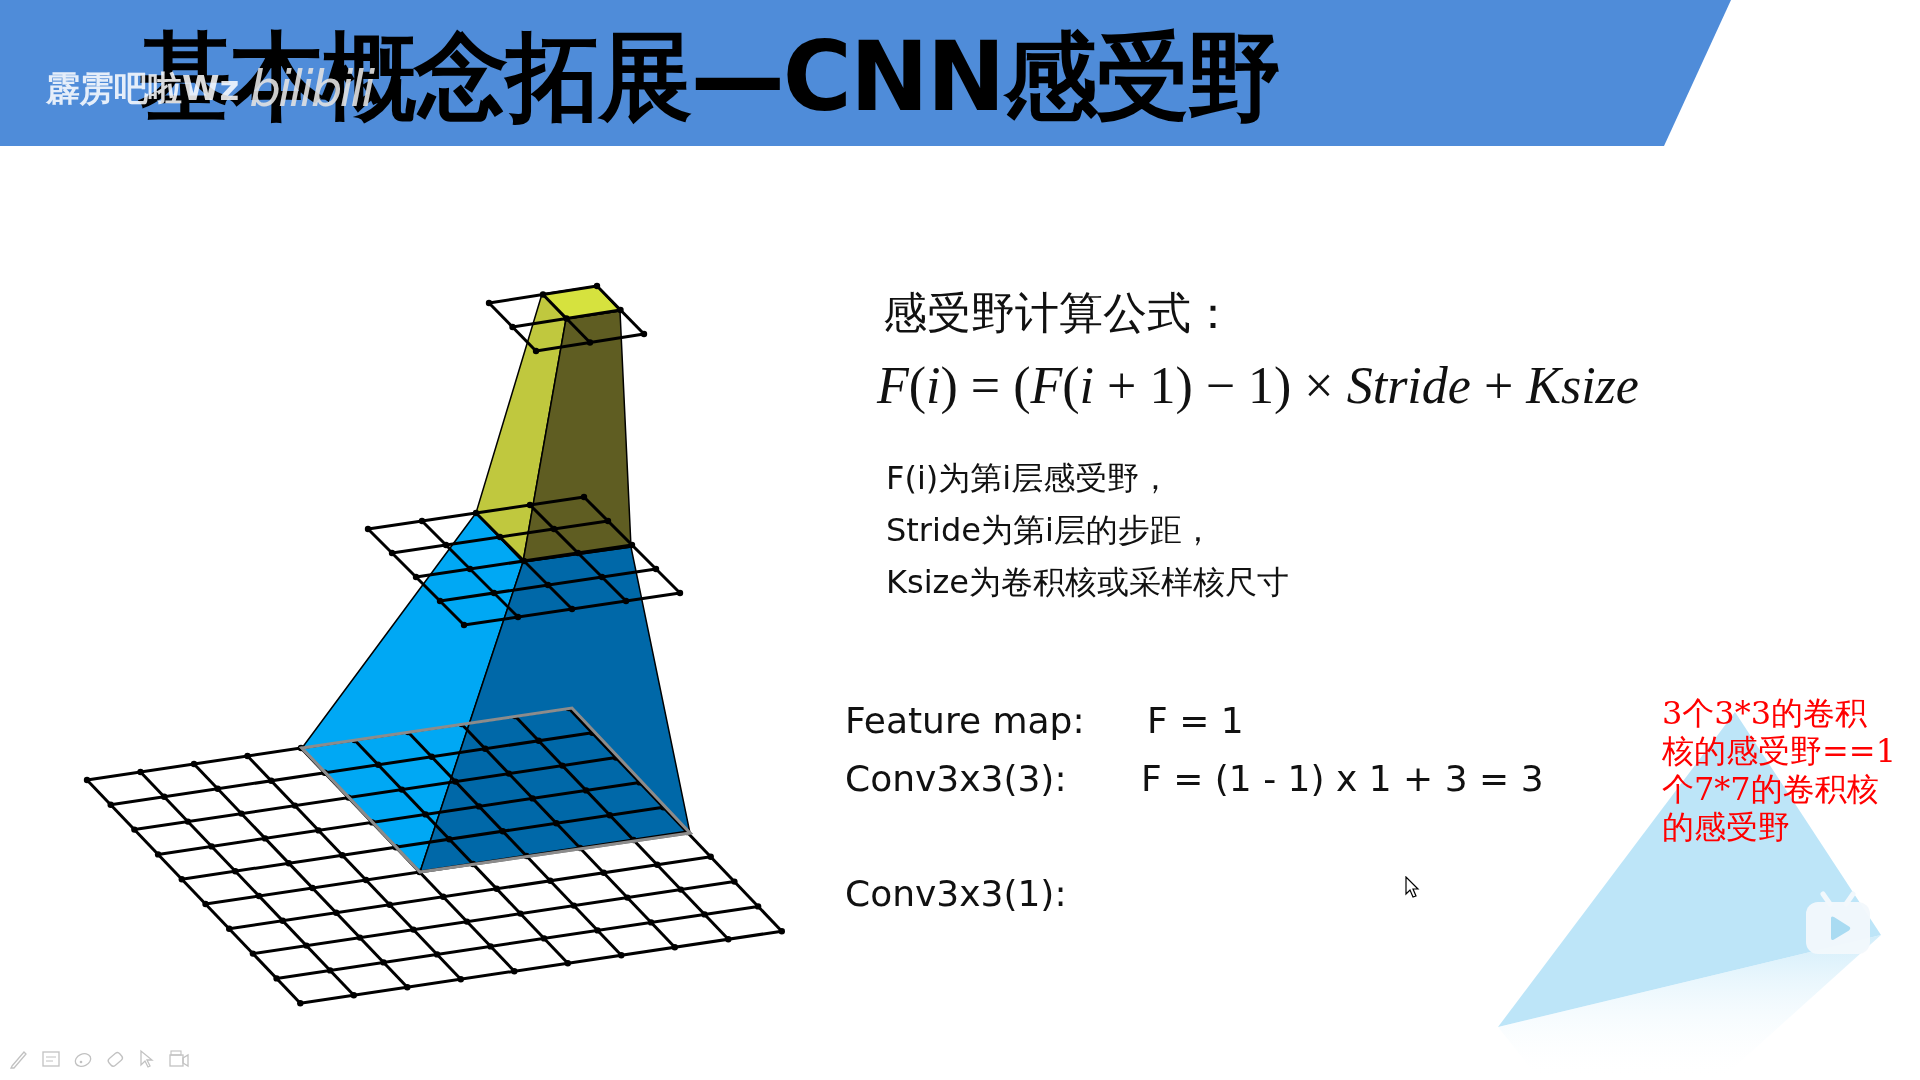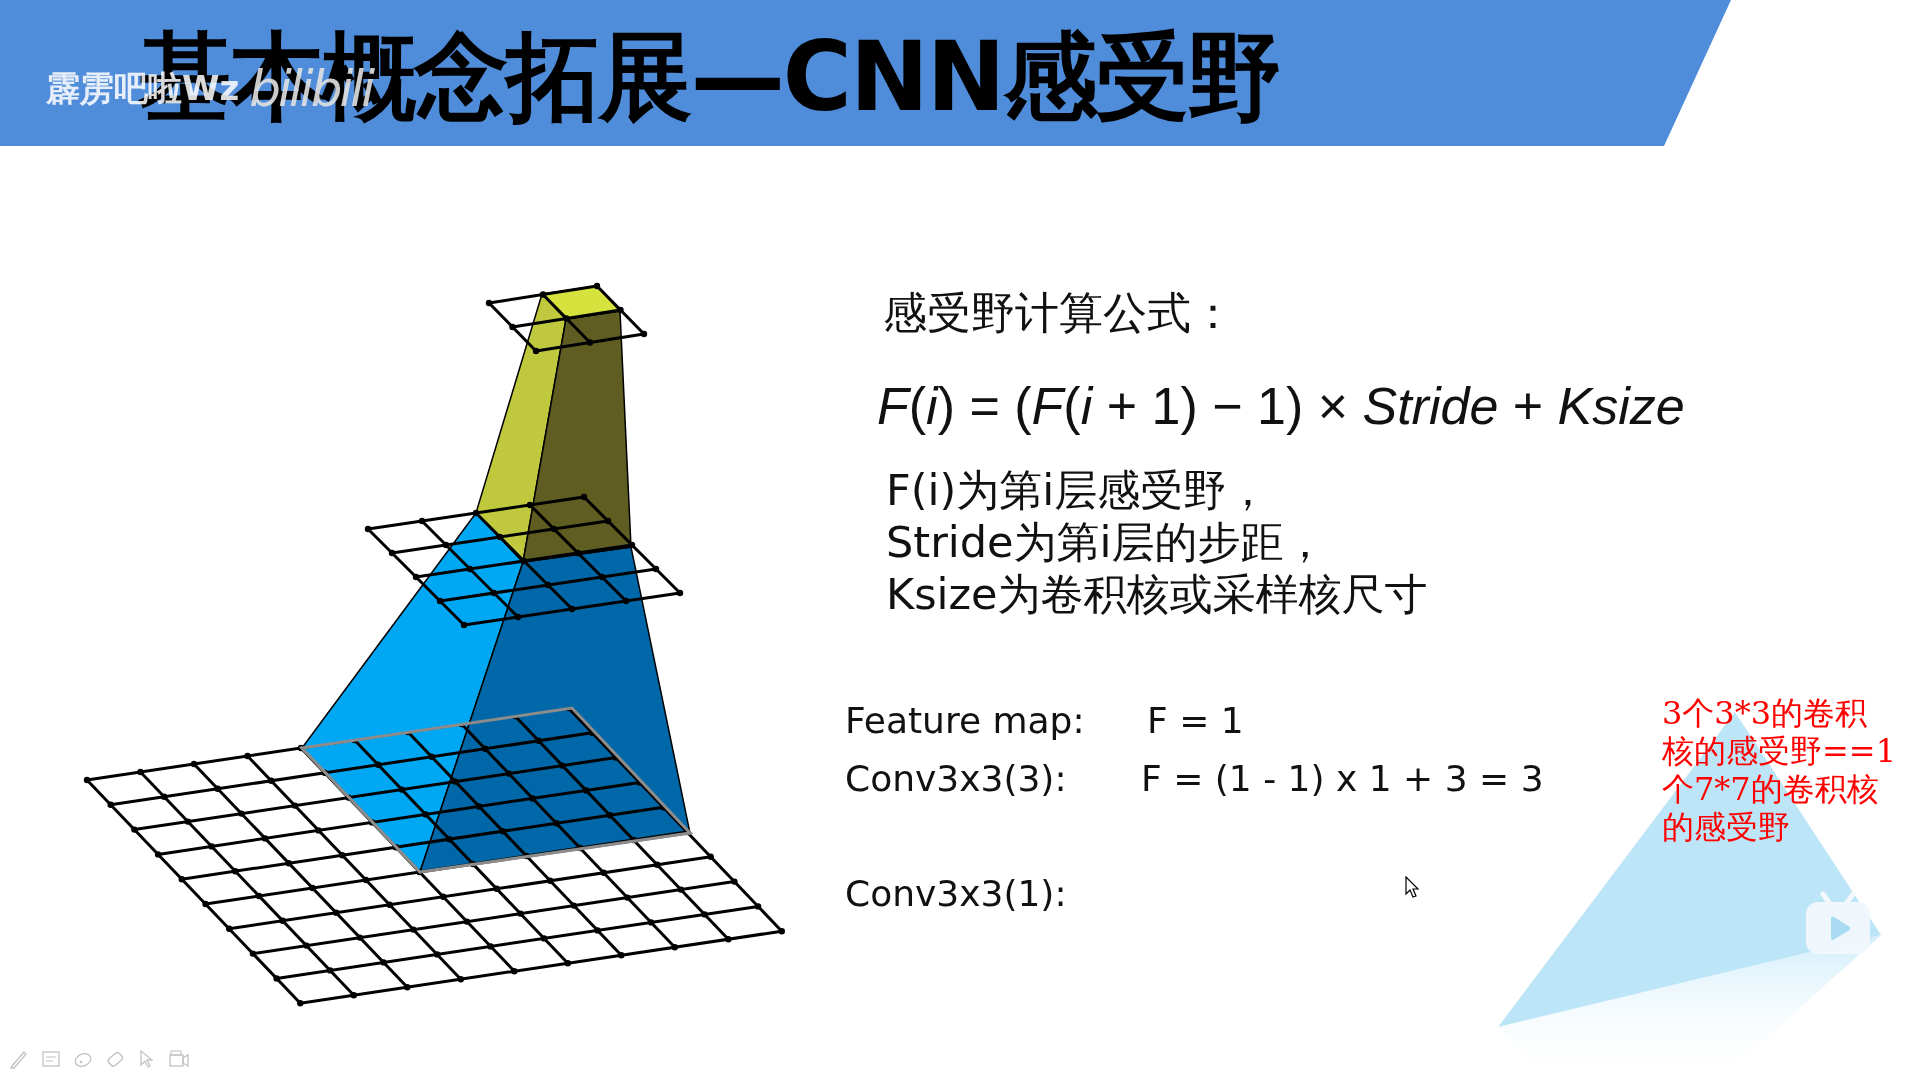--- a/index.html
+++ b/index.html
@@ -29,29 +29,29 @@
       font-family: "DejaVu Sans", sans-serif; font-weight: normal; font-style: italic;
       font-size: 50px; color: rgba(225,225,225,0.9); letter-spacing: -3px;
     }
     .diagram { position: absolute; left: 0; top: 0; width: 1000px; height: 1080px; }
     .formula-heading {
       position: absolute; left: 875px; top: 276px; margin: 8px;
       font-family: "DejaVu Serif", "Liberation Serif", serif;
       font-size: 44px; color: #111; white-space: nowrap; font-weight: normal;
     }
     .formula {
-      position: absolute; left: 877px; top: 376px;
-      font-family: Liberation Sans, sans-serif;
+      position: absolute; left: 877px; top: 356px;
+      font-family: Liberation Serif, serif;
       font-size: 52px; color: #111; white-space: nowrap;
     }
     .formula i { font-style: italic; }
     .defs {
       position: absolute; left: 886px; top: 452px;
       font-family: "DejaVu Sans", "Liberation Sans", sans-serif;
-      font-size: 43px; line-height: 52px; color: #111; margin-top: 12px;
+      font-size: 32px; line-height: 52px; color: #111;
     }
     .defs div { white-space: nowrap; }
     .calc {
       position: absolute; left: 845px; top: 692px;
       font-family: "DejaVu Sans", "Liberation Sans", sans-serif;
       font-size: 36px; color: #111;
     }
     .calc-row { display: flex; height: 57.5px; align-items: center; white-space: nowrap; }
     .calc-row .lbl { width: 296px; }
     .calc-row.first .lbl { width: 302px; }

